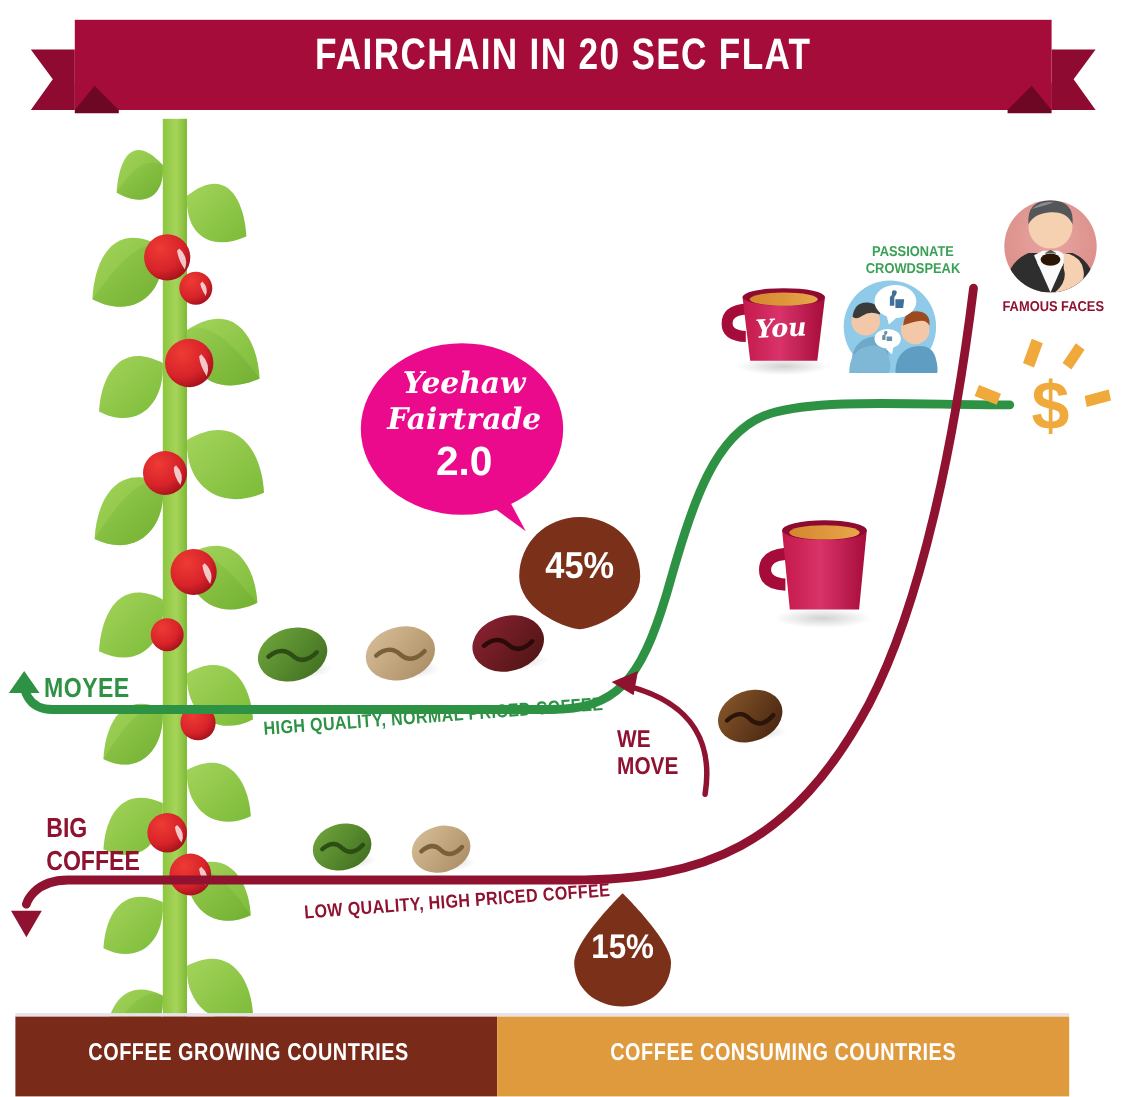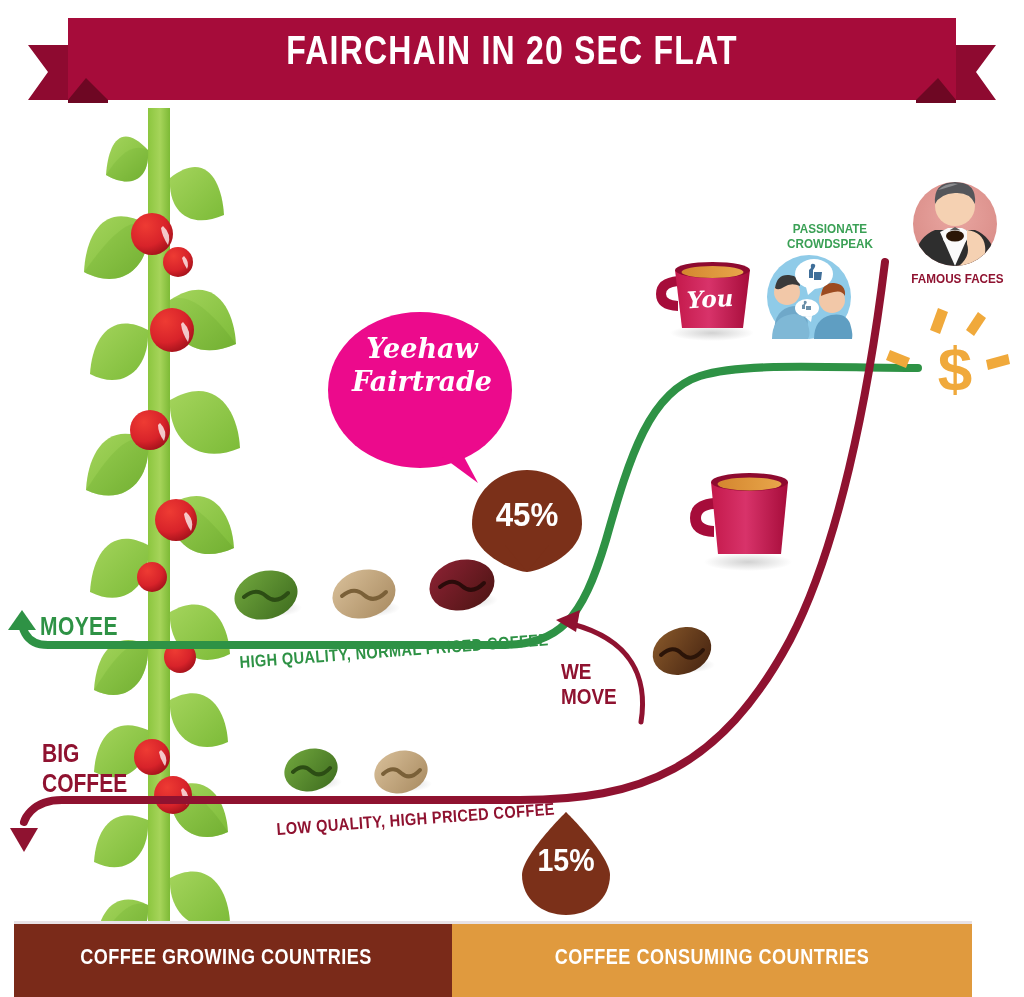--- a/index.html
+++ b/index.html
@@ -357,20 +357,21 @@
       <rect x="14" y="924" width="438" height="73" fill="#7A2A19"></rect>
       <rect x="452" y="924" width="520" height="73" fill="#E09A3E"></rect>
       <rect x="14" y="921" width="958" height="3" fill="#E8E2E6"></rect>
     </g>
   </svg>
 
   <div class="txt banner-title">FAIRCHAIN IN 20 SEC FLAT</div>
 
   <div class="txt bubble-l1">Yeehaw</div>
   <div class="txt bubble-l2">Fairtrade</div>
+  <div class="txt bubble-l3">2.0</div>
 
   <div class="txt pct pct45">45%</div>
   <div class="txt pct pct15">15%</div>
 
   <div class="txt label-moyee">MOYEE</div>
   <div class="txt label-bigcoffee1">BIG</div>
   <div class="txt label-bigcoffee2">COFFEE</div>
 
   <div class="txt label-hq">HIGH QUALITY, NORMAL PRICED COFFEE</div>
   <div class="txt label-lq">LOW QUALITY, HIGH PRICED COFFEE</div>

